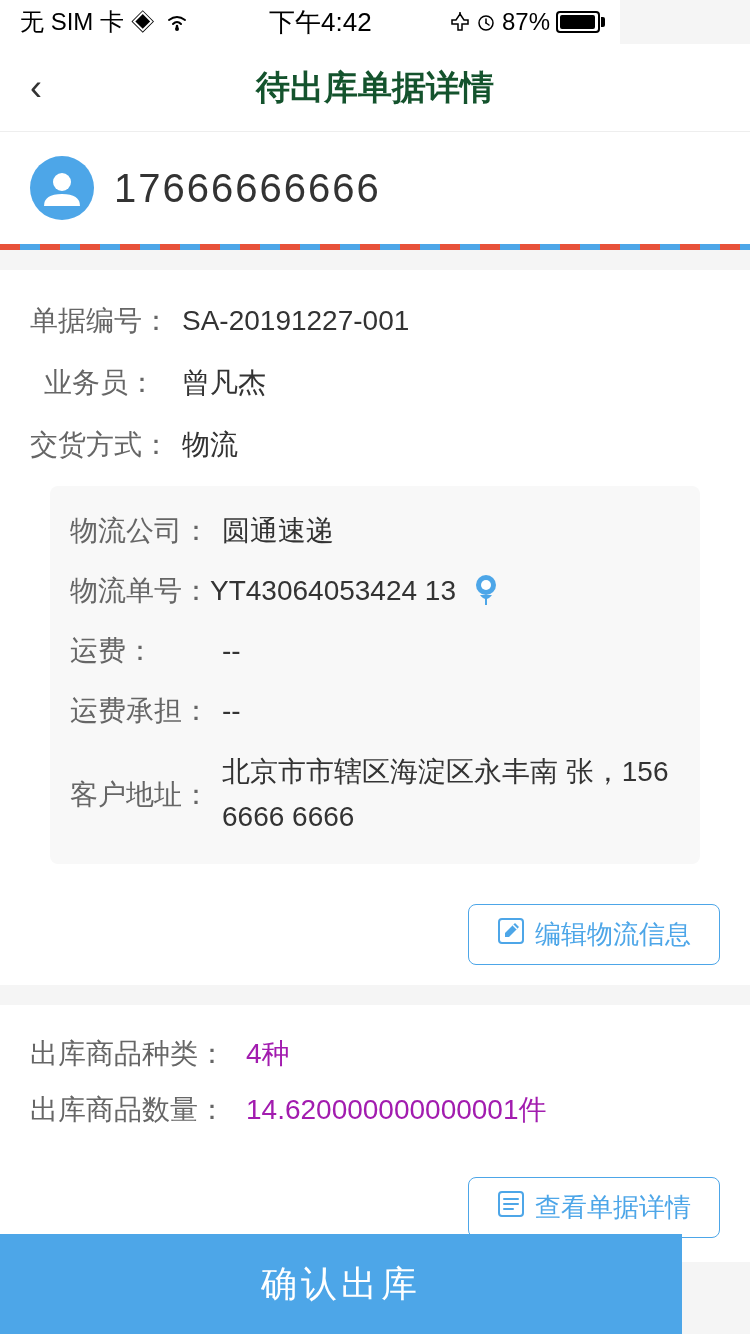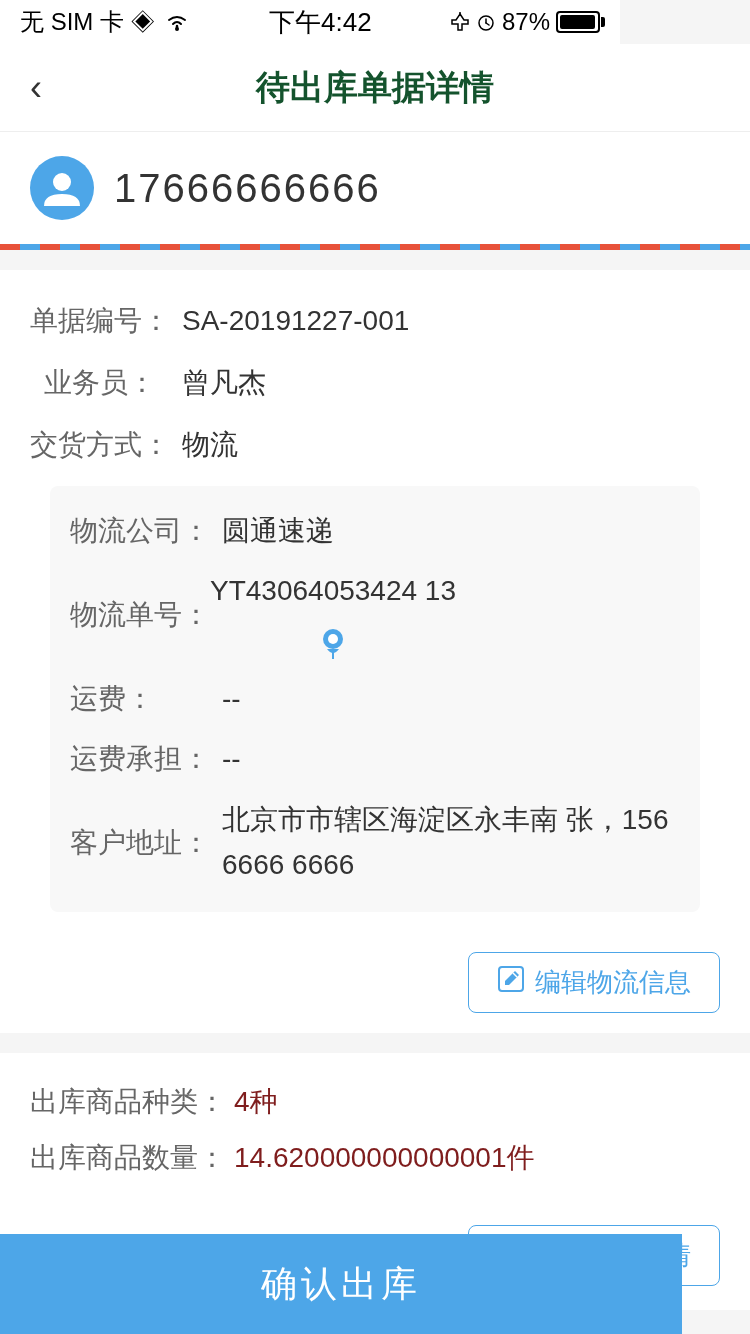--- a/index.html
+++ b/index.html
@@ -185,23 +185,22 @@
       flex-shrink: 0;
     }
     .logistics-value {
       color: #333;
       font-size: 28px;
       margin-left: 12px;
       flex: 1;
     }
     .tracking-row {
       display: flex;
-      align-items: center;
+      align-items: flex-start;
       gap: 12px;
-      flex-direction: column;
     }
     .location-pin {
       width: 36px;
       height: 36px;
       flex-shrink: 0;
     }
     .address-value {
       line-height: 1.6;
     }
 
@@ -242,23 +241,23 @@
       margin-bottom: 18px;
     }
     .goods-label {
       color: #666;
       font-size: 28px;
       min-width: 160px;
       text-align: right;
       flex-shrink: 0;
     }
     .goods-value {
-      color: #7f1d1d;
-      font-size: 28px;
-      margin-left: 8px;
+      color: #a21caf;
+      font-size: 28px;
+      margin-left: 20px;
     }
 
     
     .detail-btn-row {
       display: flex;
       justify-content: flex-end;
       padding: 10px 30px 24px;
       background: #fff;
     }
     .detail-btn {

